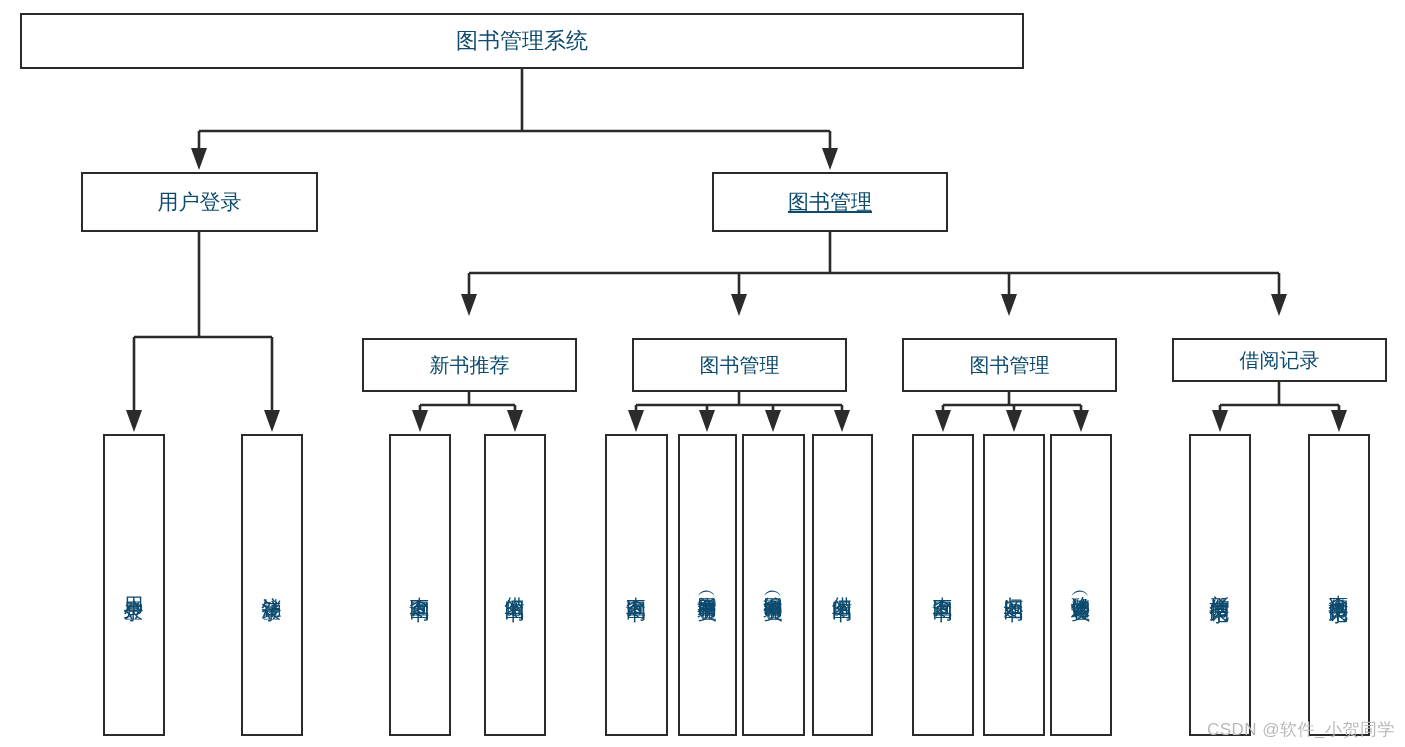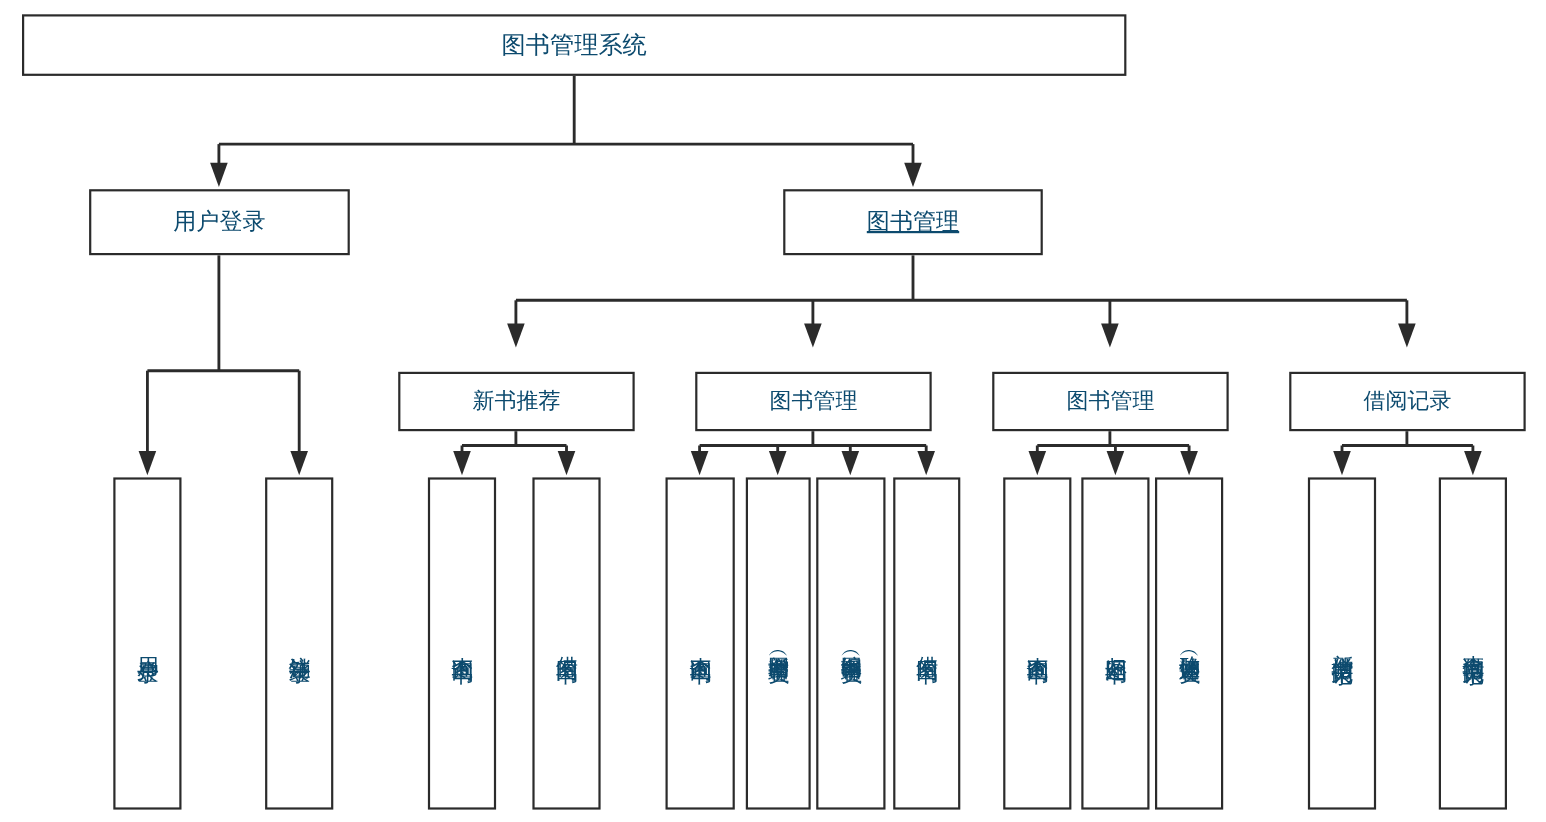--- a/index.html
+++ b/index.html
@@ -149,21 +149,21 @@
       </div>
       <div class="node level3" style="left: 362px; top: 318px; width: 215px; height: 54px;">
         <span class="label">新书推荐</span>
       </div>
       <div class="node level3" style="left: 632px; top: 318px; width: 215px; height: 54px;">
         <span class="label">图书管理</span>
       </div>
       <div class="node level3" style="left: 902px; top: 318px; width: 215px; height: 54px;">
         <span class="label">图书管理</span>
       </div>
-      <div class="node level3" style="left: 1172px; top: 318px; width: 215px; height: 54px;">
+      <div class="node level3" style="left: 1172px; top: 318px; width: 215px; height: 44px;">
         <span class="label">借阅记录</span>
       </div>
       <div class="node leaf" style="left: 103px; top: 434px; width: 62px; height: 302px;">
         <span class="label">用户登录</span>
       </div>
       <div class="node leaf" style="left: 241px; top: 434px; width: 62px; height: 302px;">
         <span class="label">注销登录</span>
       </div>
       <div class="node leaf" style="left: 389px; top: 434px; width: 62px; height: 302px;">
         <span class="label">查询图书</span>
@@ -193,14 +193,15 @@
         <span class="label">确认归还（管理员）</span>
       </div>
       <div class="node leaf" style="left: 1189px; top: 434px; width: 62px; height: 302px;">
         <span class="label">新增借阅记录</span>
       </div>
       <div class="node leaf" style="left: 1308px; top: 434px; width: 62px; height: 302px;">
         <span class="label">查询借阅记录</span>
       </div>
     </div>
 
+  <div class="watermark">CSDN @软件_小贺同学</div>
 
 </div>
 
 </body></html>

